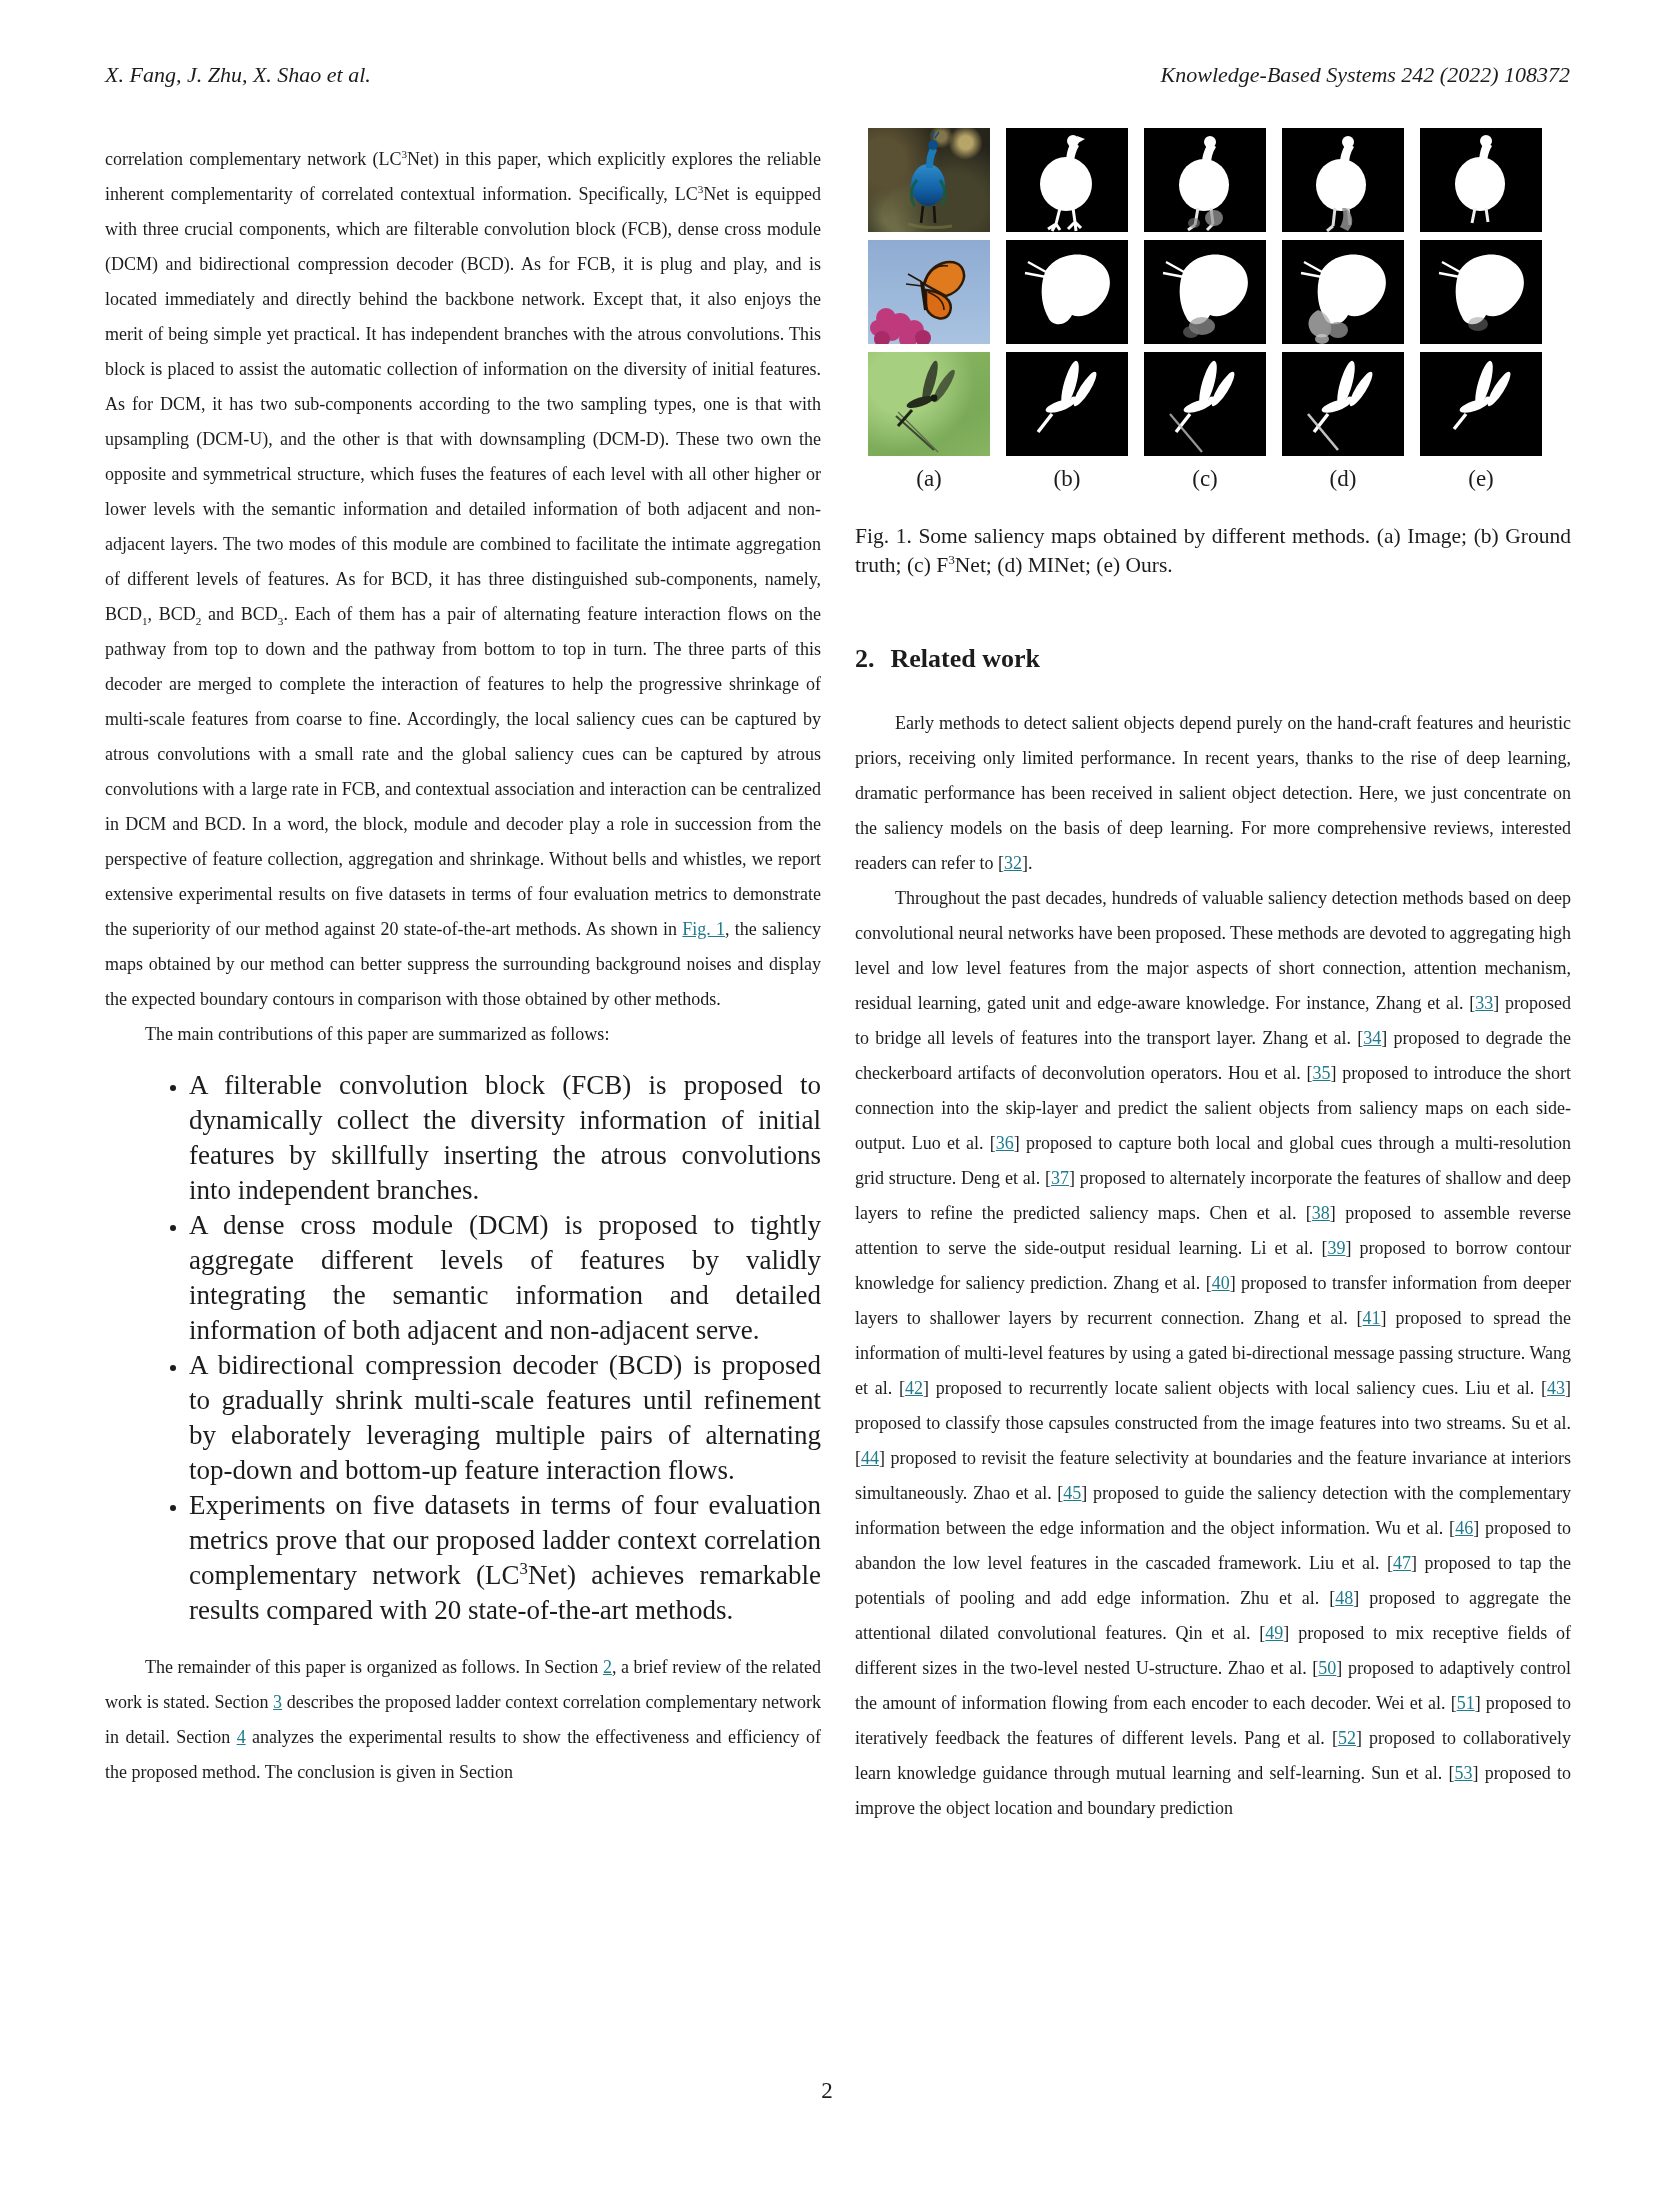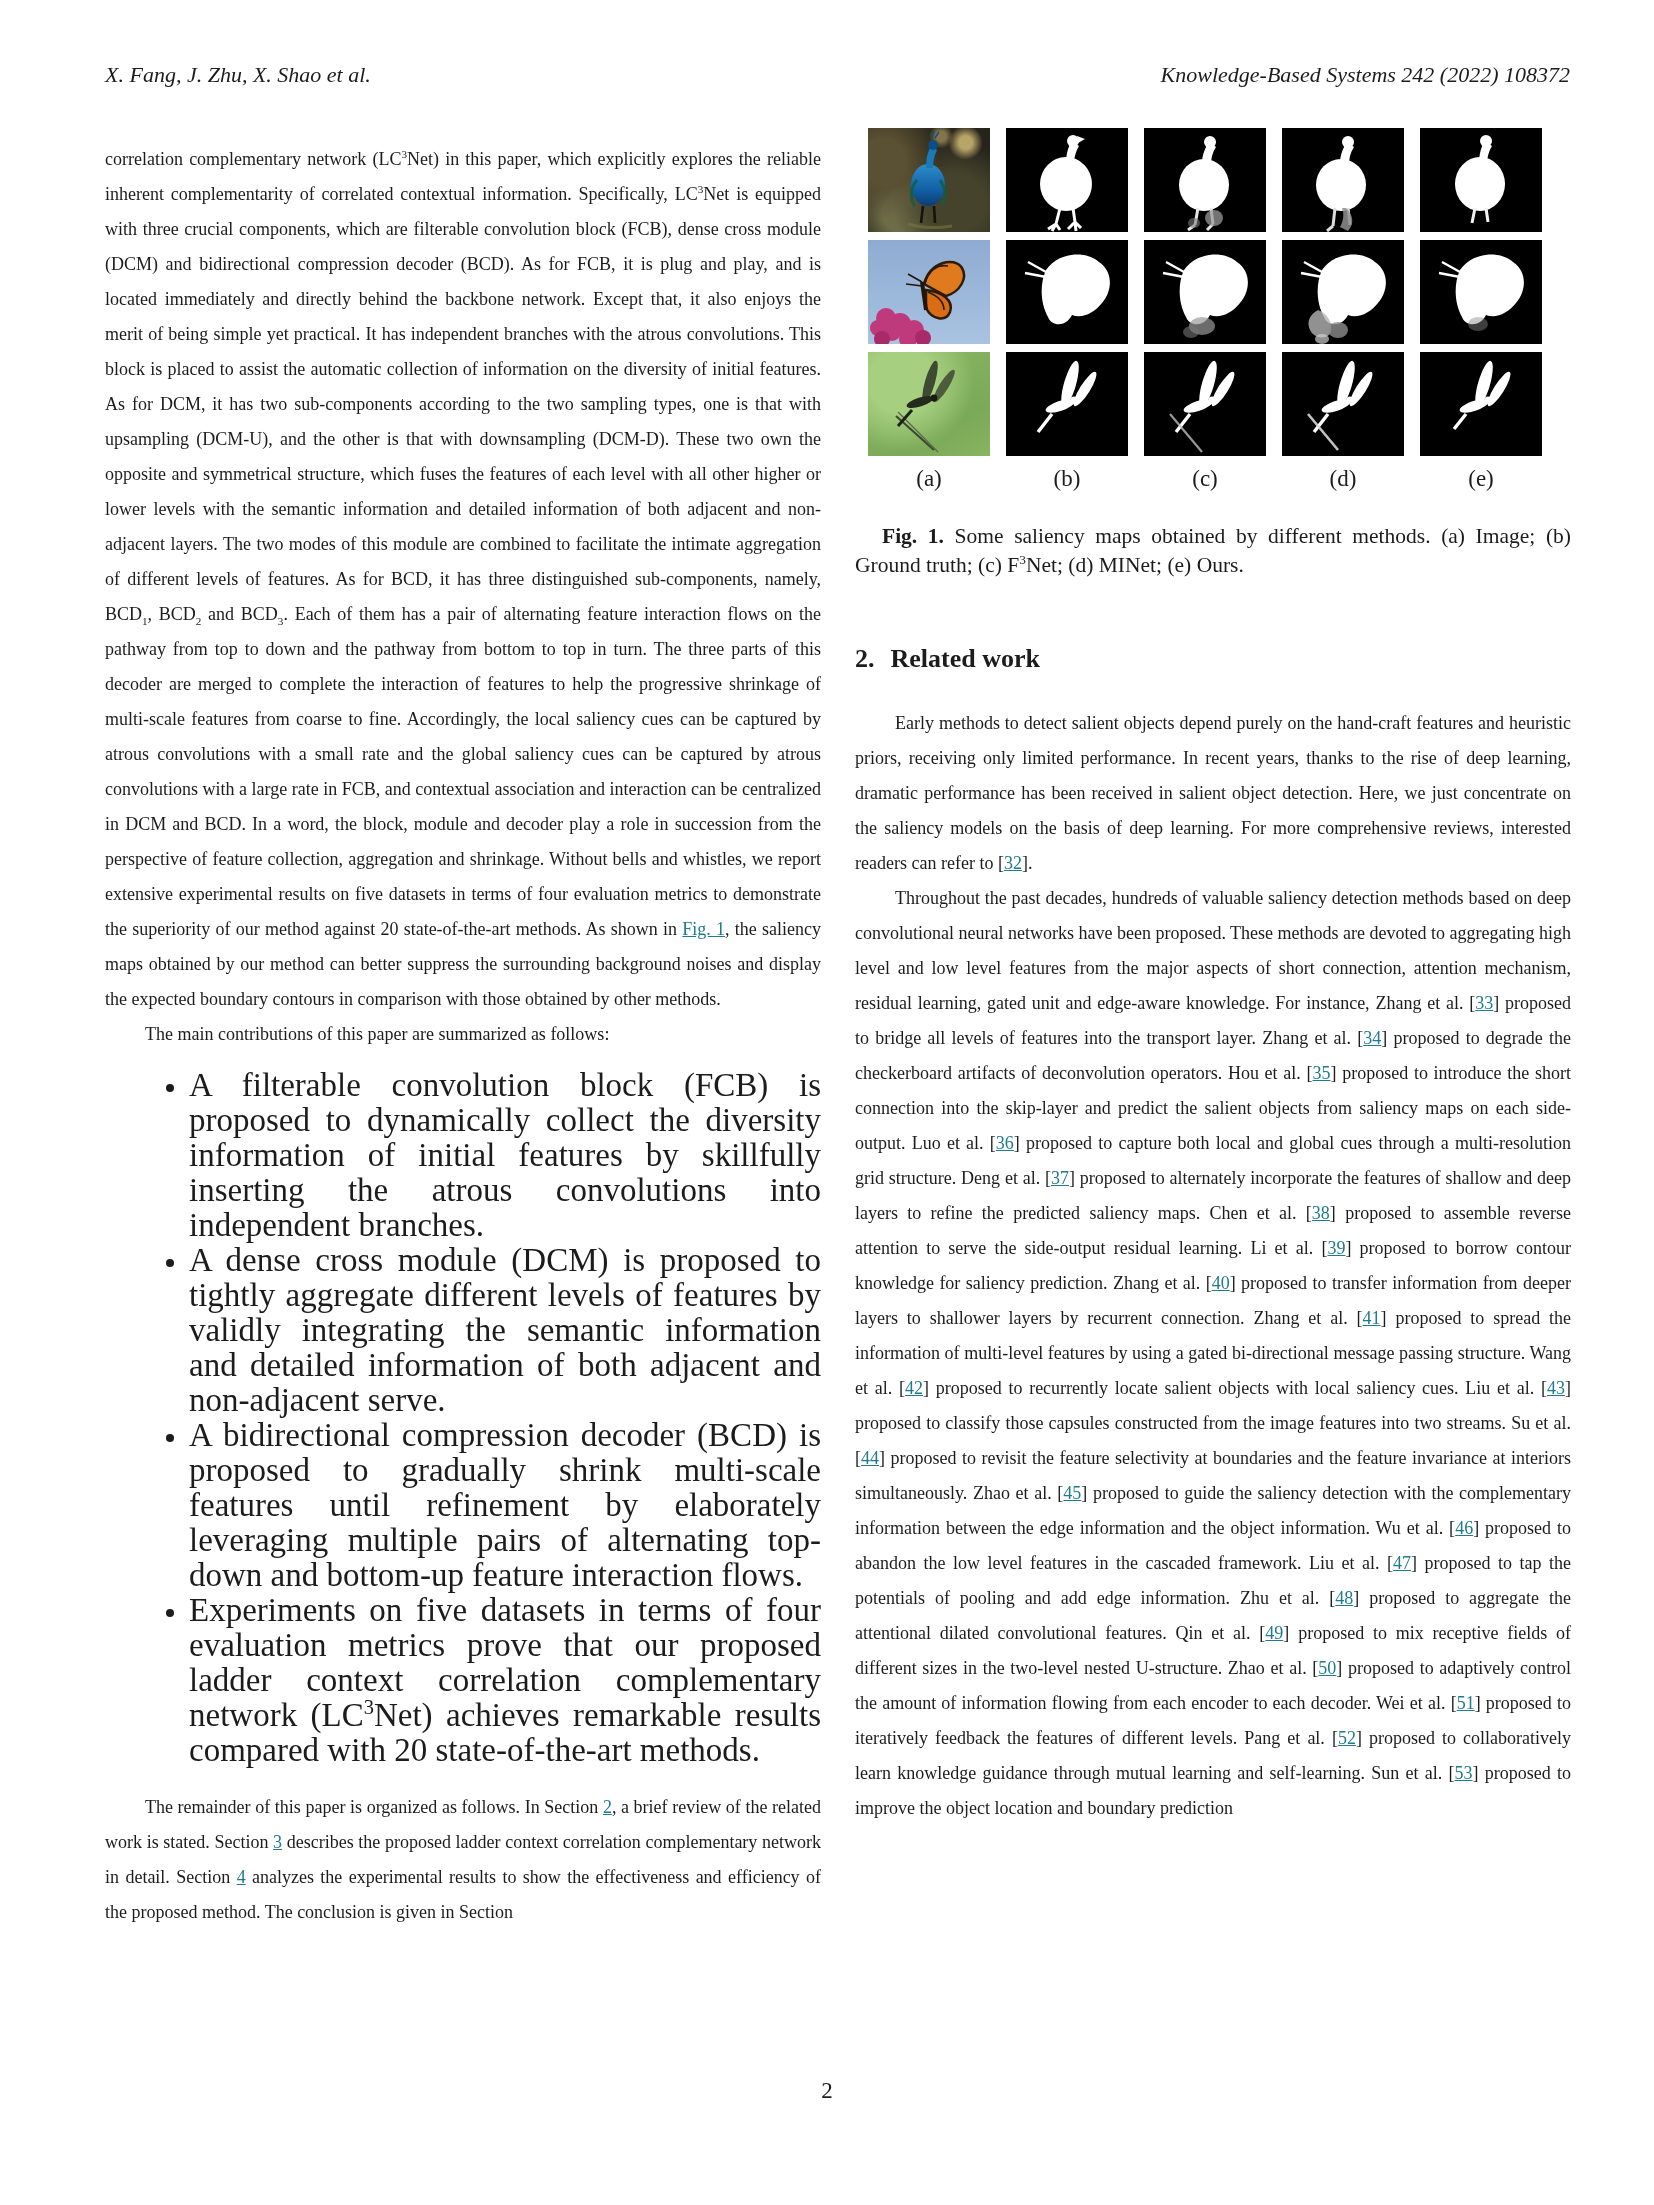--- a/index.html
+++ b/index.html
@@ -23,25 +23,25 @@
 
   .col{position:absolute;width:716px;}
   .col-left{left:105px;top:142px;}
   .col-right{left:855px;top:128px;}
 
   .para{font-size:18px;line-height:35px;text-align:justify;margin:0;}
   .para.indent{text-indent:40px;}
   sup{font-size:0.62em;line-height:0;}
   sub{font-size:0.62em;line-height:0;}
   .ref{color:var(--link);text-decoration:underline;}
-  .b{font-weight:bold;margin-left:27px;}
+  .b{font-weight:normal;}
 
   ul.contribs{margin:16px 0 0 0;padding-left:84px;}
   ul.contribs li{
-    font-size:33px;line-height:35px;text-align:justify;
+    font-size:27px;line-height:35px;text-align:justify;
     list-style:disc;margin:0;
   }
   ul.contribs li::marker{font-size:0.8em;}
 
   
   .fig-grid{display:grid;grid-template-columns:repeat(5,122px);column-gap:16px;row-gap:8px;margin-left:13px;}
   .cell{width:122px;height:104px;position:relative;overflow:hidden;}
   .mask{background:#000;}
   .cell svg{position:absolute;left:0;top:0;width:100%;height:100%;}
   .fig-labels{display:grid;grid-template-columns:repeat(5,122px);column-gap:16px;margin-left:13px;margin-top:10px;}

